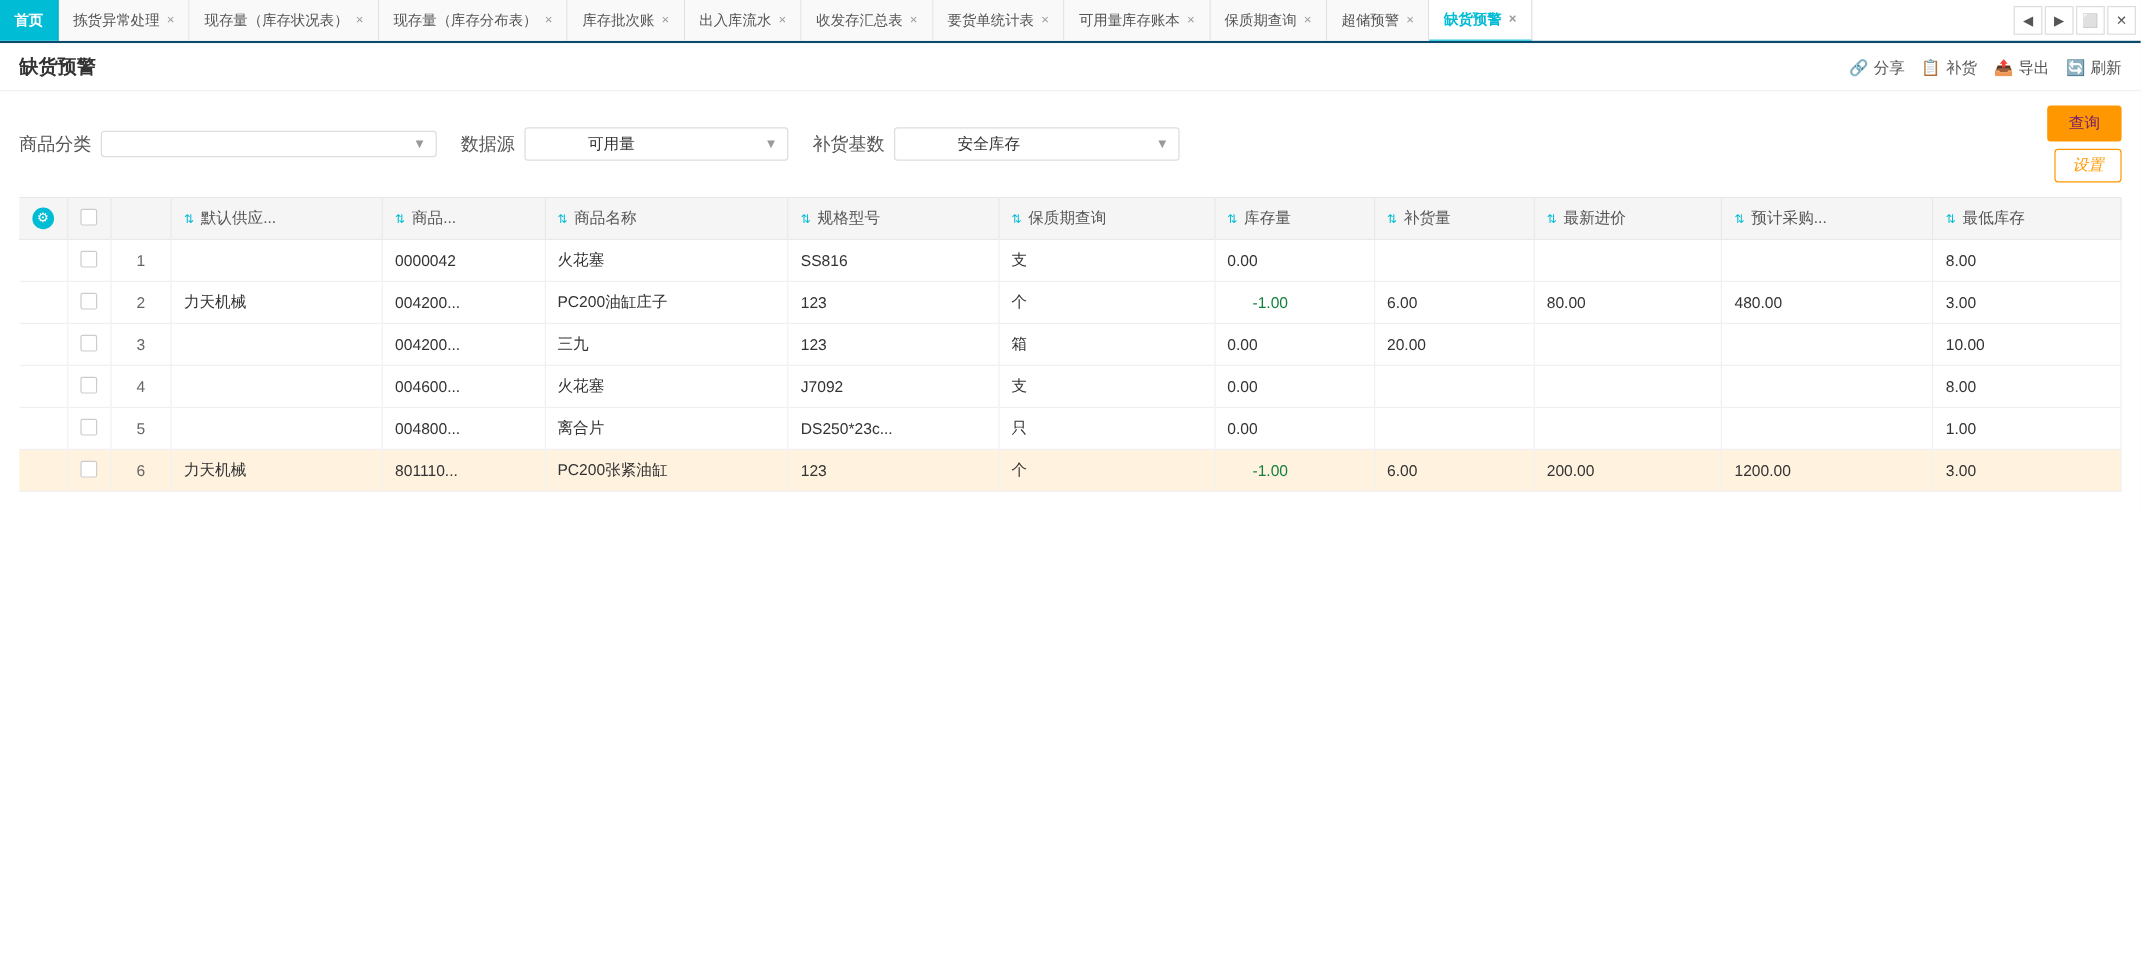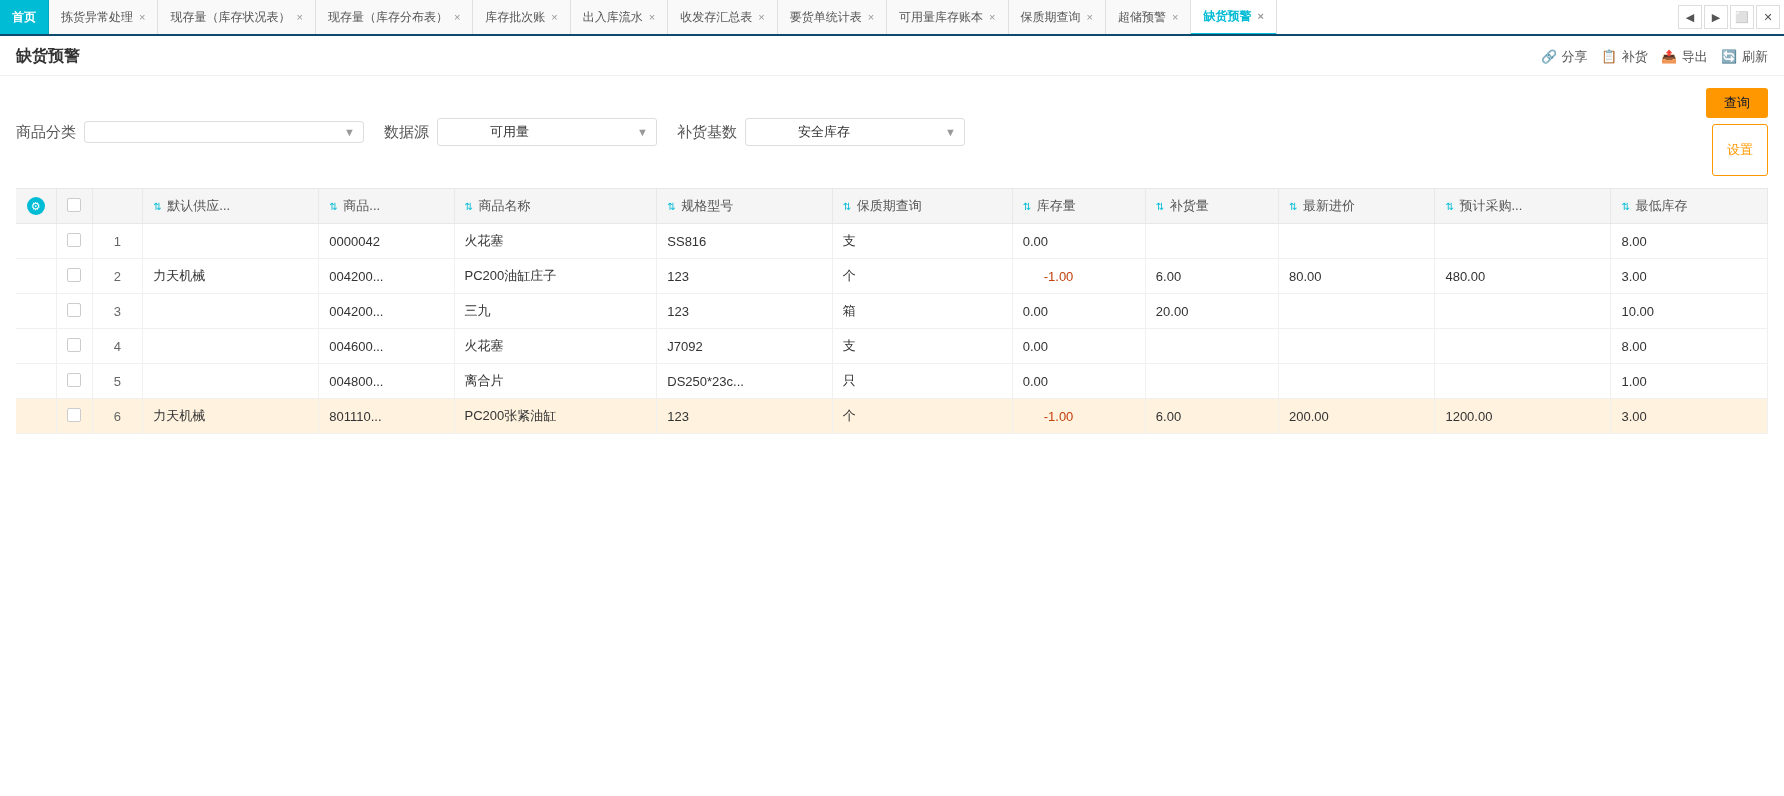--- a/index.html
+++ b/index.html
@@ -142,35 +142,36 @@
     .filter-right {
       margin-left: auto;
       display: flex;
       flex-direction: column;
       gap: 6px;
       align-items: flex-end;
     }
 
     .btn-query {
       background: #ff9800;
-      color: #0f172a;
+      color: #701a75;
       border: none;
       border-radius: 3px;
       padding: 6px 18px;
       cursor: pointer;
       font-size: 13px;
     }
     .btn-setting {
       background: #fff;
       color: #ff9800;
       border: 1px solid #ff9800;
       border-radius: 3px;
-      padding: 16px 14px;
+      padding: 4px 14px;
       cursor: pointer;
       font-size: 13px;
+      font-style: italic;
     }
 
     
     .table-wrap {
       padding: 0 16px;
       overflow-x: auto;
     }
     table {
       width: 100%;
       border-collapse: collapse;
@@ -234,21 +235,21 @@
     }
     .checkbox-fake {
       width: 14px;
       height: 14px;
       border: 1px solid #ccc;
       display: inline-block;
       border-radius: 2px;
       background: #fff;
       cursor: pointer;
     }
-    .negative { color: #c2410c; padding-left: 31px; }
+    .negative { color: #15803d; padding-left: 31px; }
   </style>
 </head>
 <body>
 
 <div class="tab-bar">
   <div class="tab-item home">
     <span>首页</span>
   </div>
   <div class="tab-item">
     <span>拣货异常处理</span>
@@ -336,21 +337,21 @@
     </div>
     <div class="filter-group">
       <span class="filter-label">数据源</span>
       <div class="filter-select" style="width:220px;">
         <span class="filter-value">可用量</span>
         <span class="arrow">▼</span>
       </div>
     </div>
     <div class="filter-group">
       <span class="filter-label">补货基数</span>
-      <div class="filter-select" style="width:220px;gap:20px;">
+      <div class="filter-select" style="width:238px;gap:20px;">
         <span class="filter-value">安全库存</span>
         <span class="arrow">▼</span>
       </div>
     </div>
     <div class="filter-right">
       <button class="btn-query">查询</button>
       <button class="btn-setting">设置</button>
     </div>
   </div>
 

